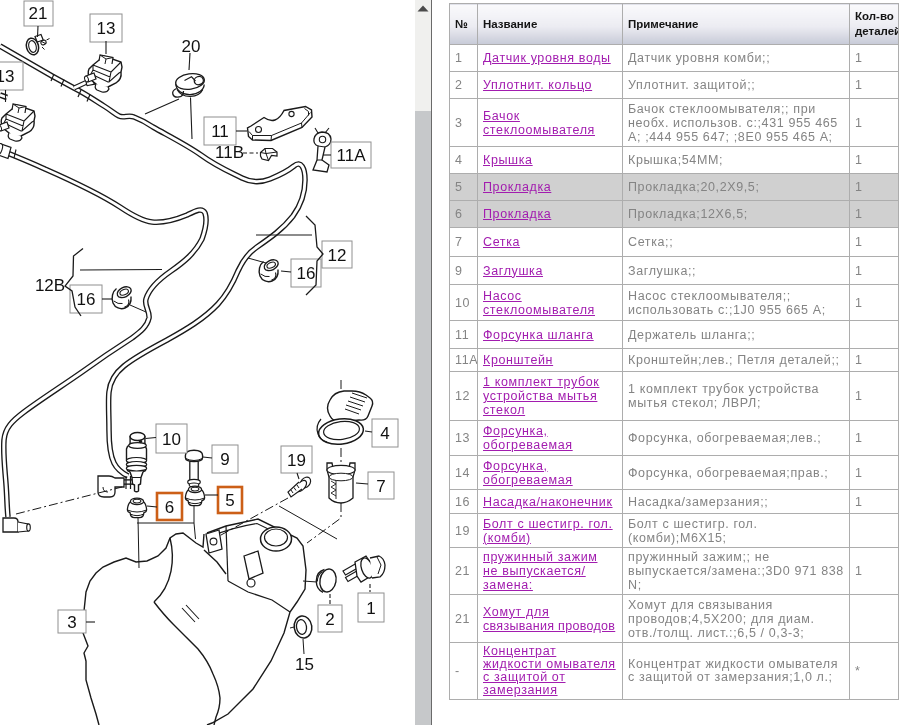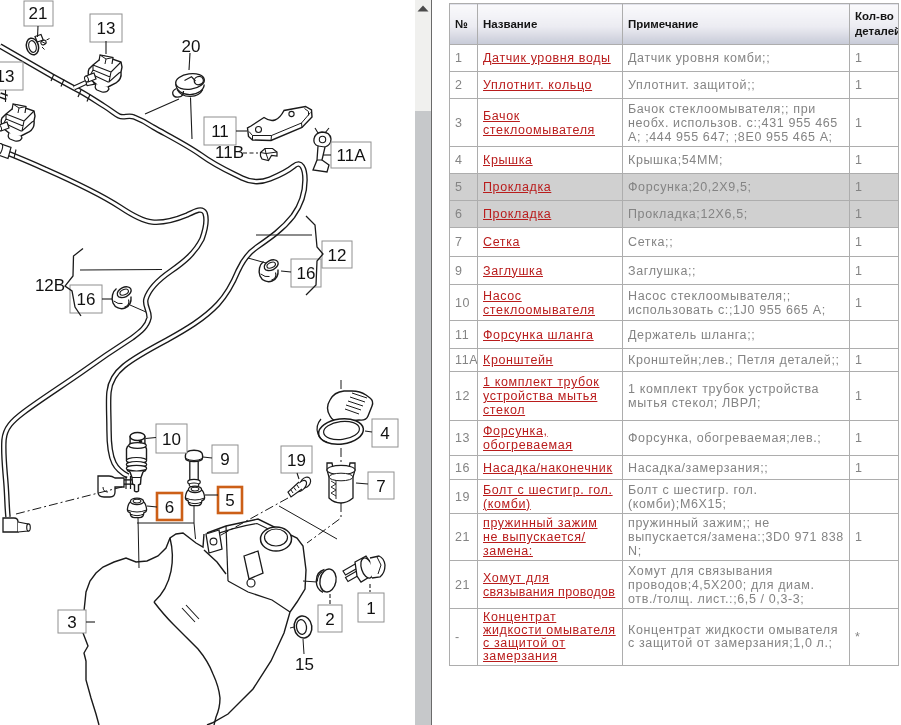--- a/index.html
+++ b/index.html
@@ -5,21 +5,21 @@
 html,body{margin:0;padding:0;}
 body{width:901px;height:725px;position:relative;background:#fff;font-family:"Liberation Sans",sans-serif;overflow:hidden;}
 #diag{position:absolute;left:0;top:0;}
 #sbar{position:absolute;left:415px;top:0;width:16px;height:725px;background:#f0f0ee;}
 #sthumb{position:absolute;left:0;top:111px;width:16px;height:614px;background:#c6c8ca;}
 #sborder{position:absolute;left:430.5px;top:0;width:1.5px;height:725px;background:#6a6a6a;}
 table.t{position:absolute;left:449px;top:3px;width:449px;border-collapse:collapse;table-layout:fixed;font-size:12.5px;line-height:14px;letter-spacing:0.62px;}
 table.t td,table.t th{border:1px solid #adadad;padding:2px 1px 2px 5px;vertical-align:middle;overflow:hidden;}
 table.t th{background:linear-gradient(180deg,#fafafc 0%,#ececf2 55%,#c7cad7 100%);color:#141414;text-align:left;font-size:11.5px;line-height:15px;letter-spacing:0px;}
 td.n,td.q,td.r{color:#848484;}
-td.nm a{color:#b91c1c;text-decoration:underline;}
+td.nm a{color:#a21caf;text-decoration:underline;}
 tr.hl td{background:#d0d0d0;}
 </style>
 </head>
 <body>
 <svg id="diag" width="433" height="725" viewBox="0 0 433 725">
 <defs>
 <g id="grom16">
   <path d="M -5.5,-9.5 C -9.5,-6.5 -11,0 -9,5 C -7,9.8 -1.5,11.8 3,10 C 7.5,8.2 9.5,3.5 9,-1.5" fill="#fff" stroke="#1a1a1a" stroke-width="1.4"></path>
   <ellipse cx="2.2" cy="-5.8" rx="7.4" ry="4.8" fill="#fff" stroke="#1a1a1a" stroke-width="1.4" transform="rotate(-26 2.2 -5.8)"></ellipse>
   <ellipse cx="2.2" cy="-5.8" rx="4.5" ry="2.6" fill="#fff" stroke="#1a1a1a" stroke-width="1.1" transform="rotate(-26 2.2 -5.8)"></ellipse>
@@ -342,21 +342,21 @@
       </tr>
 <tr style="height:27px">
         <td class="n">4</td>
         <td class="nm"><a href="#">Крышка</a></td>
         <td class="r">Крышка;54ММ;</td>
         <td class="q">1</td>
       </tr>
 <tr style="height:27px" class="hl">
         <td class="n">5</td>
         <td class="nm"><a href="#">Прокладка</a></td>
-        <td class="r">Форсунка;20,2Х9,5;</td>
+        <td class="r">Прокладка;20,2Х9,5;</td>
         <td class="q">1</td>
       </tr>
 <tr style="height:27px" class="hl">
         <td class="n">6</td>
         <td class="nm"><a href="#">Прокладка</a></td>
         <td class="r">Прокладка;12Х6,5;</td>
         <td class="q">1</td>
       </tr>
 <tr style="height:29px">
         <td class="n">7</td>
@@ -393,20 +393,26 @@
         <td class="nm"><a href="#">1 комплект трубок<br>устройства мытья<br>стекол</a></td>
         <td class="r">1 комплект трубок устройства<br>мытья стекол; ЛВРЛ;</td>
         <td class="q">1</td>
       </tr>
 <tr style="height:35px">
         <td class="n">13</td>
         <td class="nm"><a href="#">Форсунка,<br>обогреваемая</a></td>
         <td class="r">Форсунка, обогреваемая;лев.;</td>
         <td class="q">1</td>
       </tr>
+<tr style="height:34px">
+        <td class="n">14</td>
+        <td class="nm"><a href="#">Форсунка,<br>обогреваемая</a></td>
+        <td class="r">Форсунка, обогреваемая;прав.;</td>
+        <td class="q">1</td>
+      </tr>
 <tr style="height:24px">
         <td class="n">16</td>
         <td class="nm"><a href="#">Насадка/наконечник</a></td>
         <td class="r">Насадка/замерзания;;</td>
         <td class="q">1</td>
       </tr>
 <tr style="height:34px">
         <td class="n">19</td>
         <td class="nm"><a href="#">Болт с шестигр. гол.<br>(комби)</a></td>
         <td class="r">Болт с шестигр. гол.<br>(комби);М6Х15;</td>

